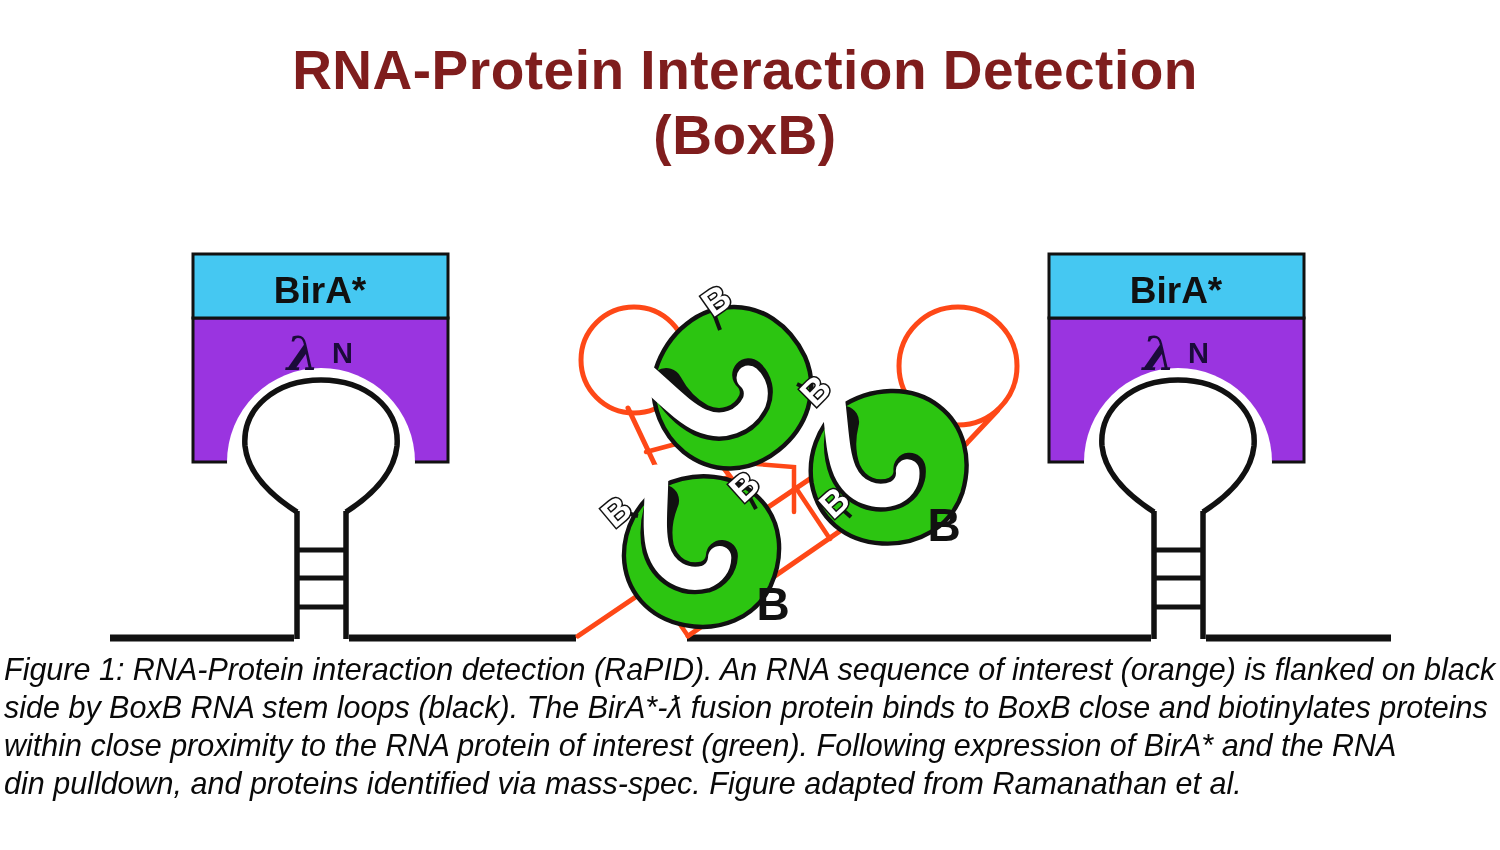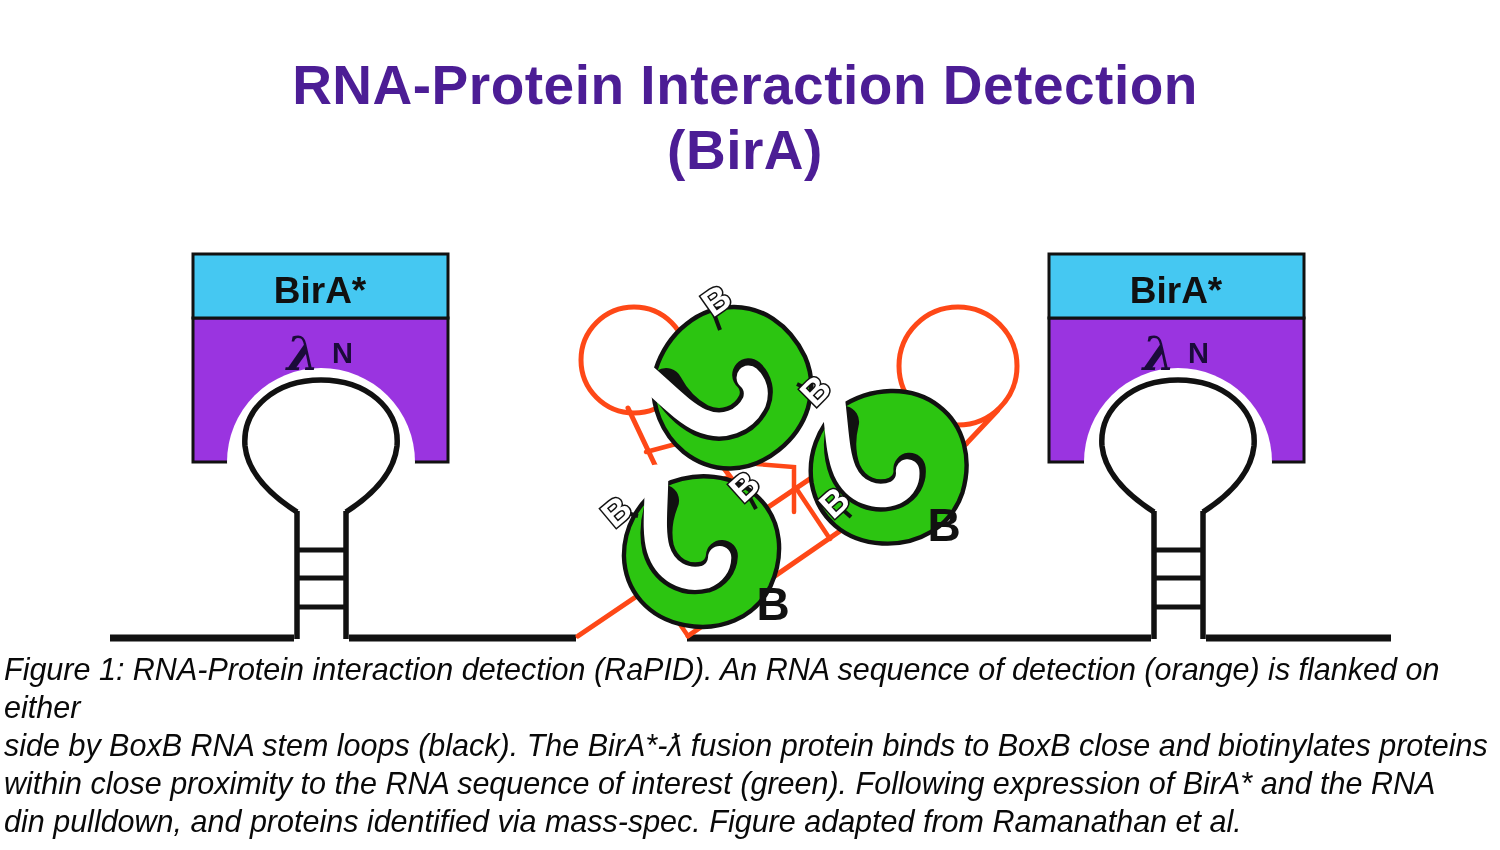--- a/index.html
+++ b/index.html
@@ -1,39 +1,39 @@
 <!DOCTYPE html>
 <html><head>
 <meta charset="utf-8">
 <style>
   html,body{margin:0;padding:0;}
   body{
     width:1500px;height:850px;position:relative;background:#ffffff;
     font-family:"Liberation Sans",sans-serif;overflow:hidden;
   }
   .title-wrap{
-    position:absolute;top:53px;left:0;width:1490px;text-align:center;
-    color:#4c1d95;font-weight:700;line-height:1.18;
+    position:absolute;top:38px;left:0;width:1490px;text-align:center;
+    color:#7f1d1d;font-weight:700;line-height:1.18;
     font-size:55px;letter-spacing:0.5px;
   }
   .diagram-svg{position:absolute;left:0;top:0;}
   .caption{
     position:absolute;left:4px;top:650px;width:1492px;
     font-style:italic;font-size:30.5px;line-height:38px;color:#090909;
     font-family:"Liberation Sans",sans-serif;
   }
   svg text{font-family:"Liberation Sans",sans-serif;}
   .lambda-glyph{font-family:"DejaVu Serif",serif;font-style:italic;font-weight:700;}
 </style>
 </head>
 <body>
 
 <div class="title-wrap">
   <div>RNA-Protein Interaction Detection</div>
-  <div>(BirA)</div>
+  <div>(BoxB)</div>
 </div>
 
 <svg class="diagram-svg" width="1500" height="850" viewBox="0 0 1500 850">
 
   <g>
     <rect x="193" y="318" width="255" height="144" stroke="#111" stroke-width="3" fill="#9a34e0"></rect>
     <rect x="193" y="254" width="255" height="64" stroke="#111" stroke-width="3" fill="#45c8f2"></rect>
     <circle cx="321" cy="462" r="94" fill="#ffffff"></circle>
     <text x="320" y="303" text-anchor="middle" font-size="37" font-weight="700" fill="#101010">BirA*</text>
     <text x="303" y="370" text-anchor="middle" font-size="46" fill="#1b0b3a" class="lambda-glyph">λ</text>
@@ -135,17 +135,17 @@
     <g transform="translate(834,502) rotate(-42)">
       <text x="0" y="13" text-anchor="middle" font-size="36" font-weight="700" fill="#ffffff" stroke="#111" stroke-width="3" paint-order="stroke" style="paint-order:stroke">B</text>
     </g>
   </g>
 
   <text x="944" y="541" text-anchor="middle" font-size="46" font-weight="700" fill="#111">B</text>
   <text x="773" y="620" text-anchor="middle" font-size="46" font-weight="700" fill="#111">B</text>
 </svg>
 
 <div class="caption">
-  <div>Figure 1: RNA-Protein interaction detection (RaPID). An RNA sequence of detection (orange) is flanked on either</div>
+  <div>Figure 1: RNA-Protein interaction detection (RaPID). An RNA sequence of interest (orange) is flanked on black</div>
   <div>side by BoxB RNA stem loops (black). The BirA*-ƛ fusion protein binds to BoxB close and biotinylates proteins</div>
-  <div>within close proximity to the RNA sequence of interest (green). Following expression of BirA* and the RNA</div>
+  <div>within close proximity to the RNA protein of interest (green). Following expression of BirA* and the RNA</div>
   <div>din pulldown, and proteins identified via mass-spec. Figure adapted from Ramanathan et al.</div>
 </div>
 
 </body></html>

